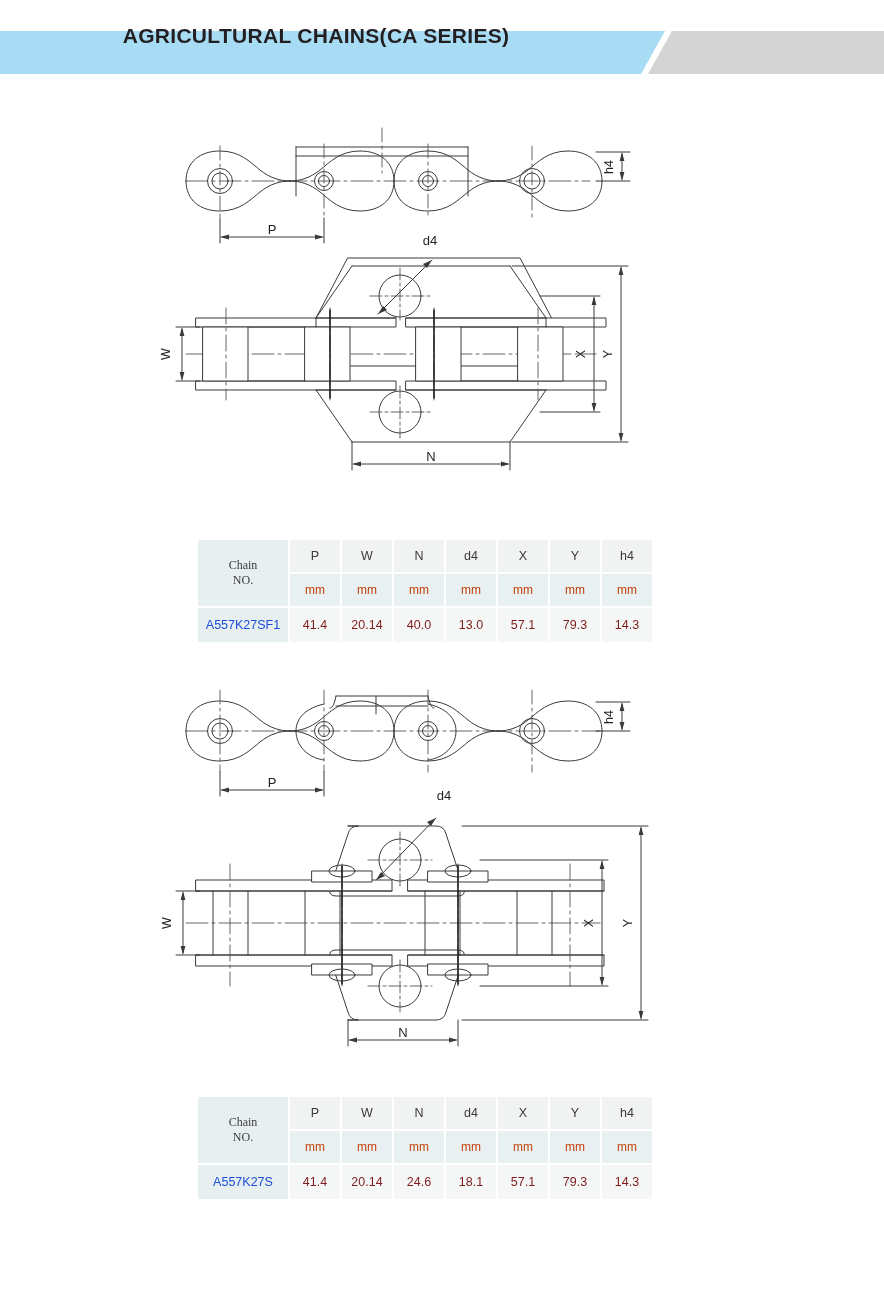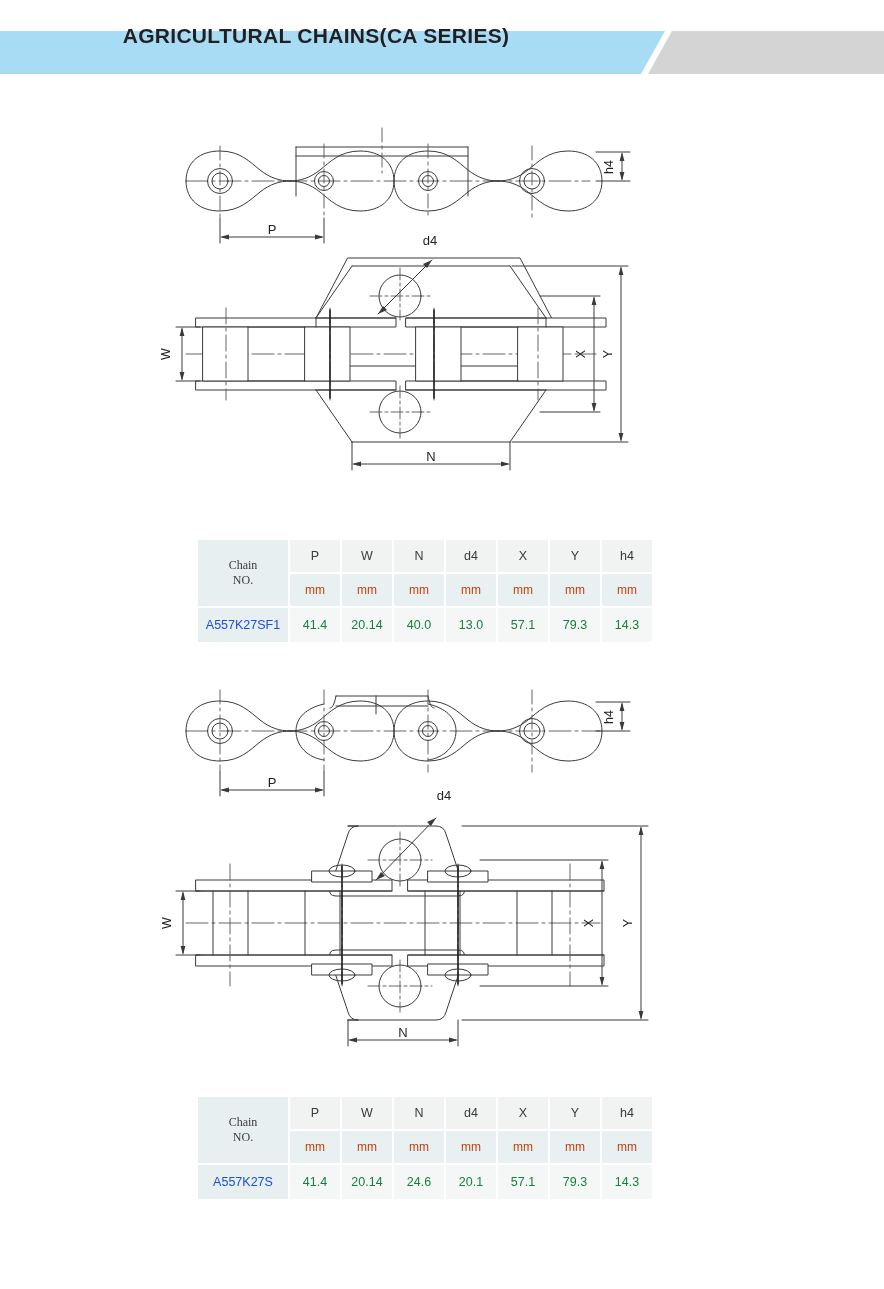--- a/index.html
+++ b/index.html
@@ -46,21 +46,21 @@
     text-align:center;
     vertical-align:middle;
     font-weight:normal;
     padding:0;
   }
   .spec-table .col-chain{width:90px;background:#e7eff1;}
   .spec-table .col-d{width:50px;}
   .hdr-sym{height:32px;background:#f1f3f3;font-size:12.5px;color:#3a3a3a;}
   .hdr-unit{height:32px;background:#e9f0f1;font-size:12px;color:#c2410c;}
   .chain-head{height:64px;background:#e7eff1;font-size:12px;line-height:15px;color:#3a3a3a;font-family:Liberation Serif, serif;}
-  .val-cell{height:34px;background:#f5f7f7;font-size:12.5px;color:#15803d;}
+  .val-cell{height:34px;background:#f5f7f7;font-size:12.5px;color:#7f1d1d;}
   .val-chain{height:34px;background:#f5f7f7;font-size:12.5px;color:#1d4ed8;}
 </style>
 </head>
 <body>
 
 <div class="banner">
   <svg width="884" height="43" viewBox="0 0 884 43">
     <polygon points="672,0 884,0 884,43 648,43" fill="#d4d4d4"></polygon>
     <polygon points="0,0 665,0 641,43 0,43" fill="#a8dcf5"></polygon>
   </svg>
@@ -546,19 +546,19 @@
     <td class="col-d hdr-unit">mm</td>
     <td class="col-d hdr-unit">mm</td>
     <td class="col-d hdr-unit">mm</td>
     <td class="col-d hdr-unit">mm</td>
   </tr>
   <tr>
     <td class="col-chain val-chain">A557K27S</td>
     <td class="col-d val-cell">41.4</td>
     <td class="col-d val-cell">20.14</td>
     <td class="col-d val-cell">24.6</td>
-    <td class="col-d val-cell">20.1</td>
+    <td class="col-d val-cell">18.1</td>
     <td class="col-d val-cell">57.1</td>
     <td class="col-d val-cell">79.3</td>
     <td class="col-d val-cell">14.3</td>
   </tr>
 </tbody>
   </table>
 
 </body></html>

